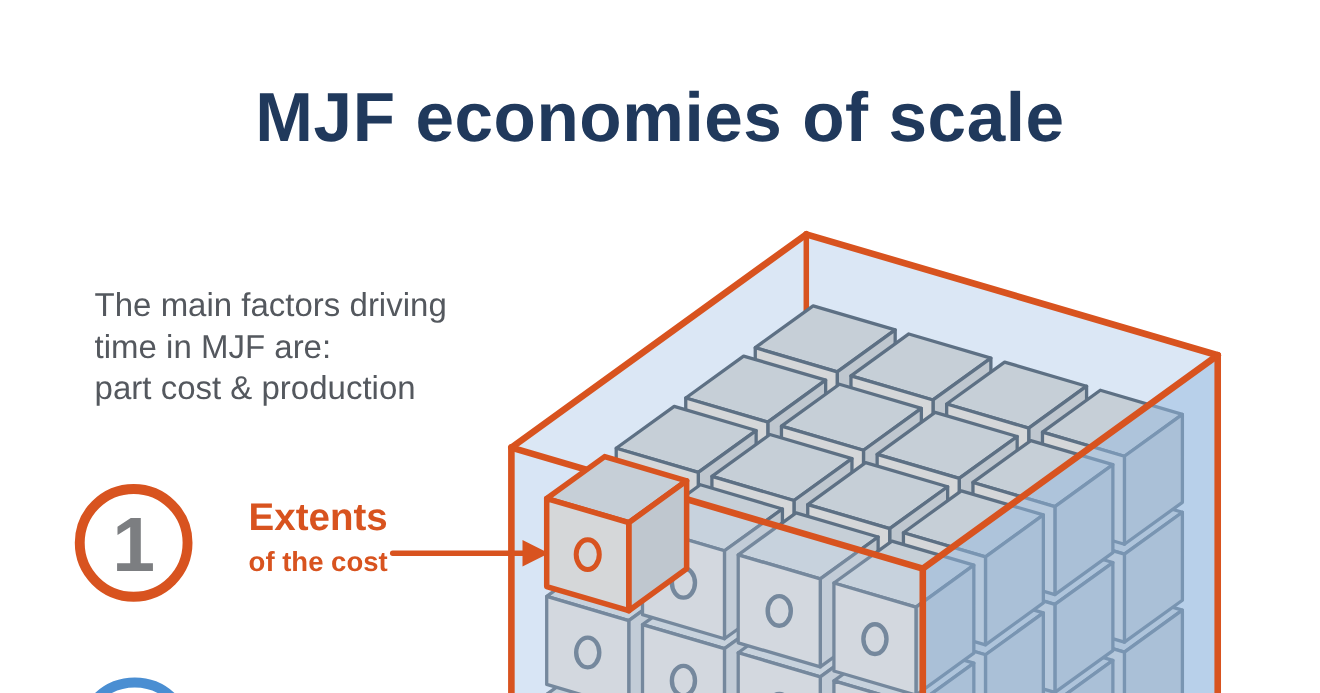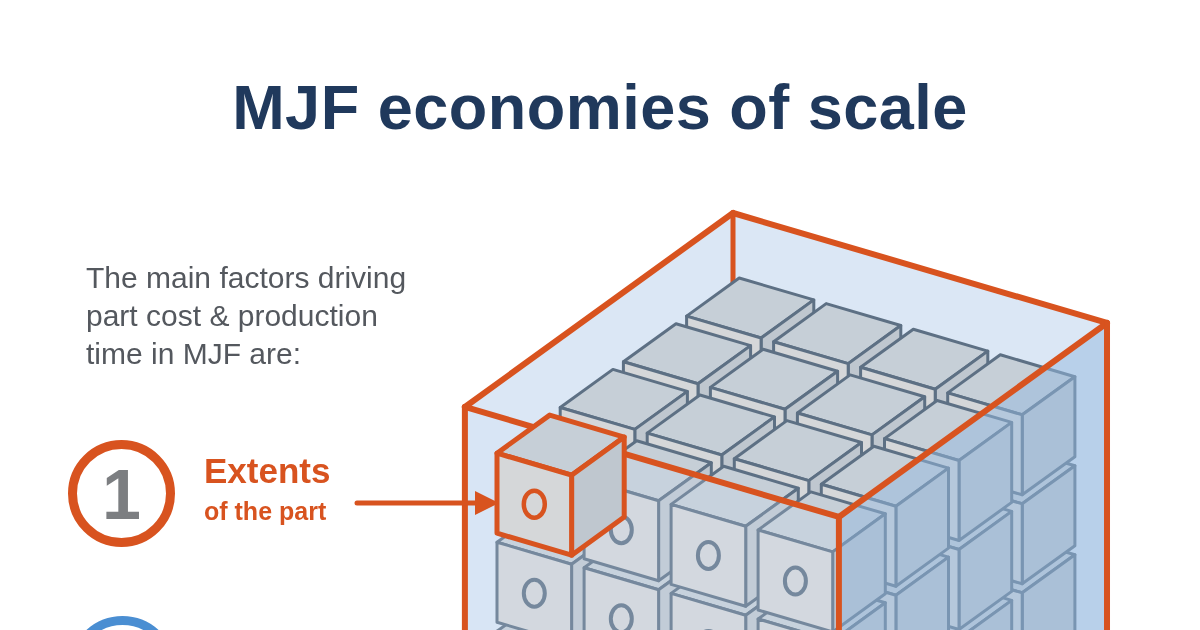--- a/index.html
+++ b/index.html
@@ -22,21 +22,21 @@
     position: absolute; width: 107px; height: 107px; border-radius: 50%;
     background: #fff; border: 9px solid #d8531f;
     display: flex; align-items: center; justify-content: center;
   }
   .badge-1 { left: 68px; top: 440px; border-color: var(--orange, #d8531f); }
   .badge-2 { left: 69px; top: 616px; border-color: var(--blue, #4a8ed2); }
   .badge .num {
     font-size: 70px; font-weight: 700; color: var(--num-gray, #7c7e81);
     line-height: 1; padding-top: 2px;
   }
-  .factor-label { position: absolute; left: 204px; top: 453px; }
+  .factor-label { position: absolute; left: 226px; top: 453px; }
   .label-main {
     font-size: 35px; line-height: 36px; font-weight: 700;
     color: var(--orange, #d8531f);
   }
   .label-sub {
     margin-top: 8px; font-size: 25px; font-weight: 700;
     color: var(--orange, #d8531f);
   }
   #illustration {
     position: absolute; left: 0; top: 0; width: 1200px; height: 630px;
@@ -45,33 +45,33 @@
 </style>
 </head>
 <body>
 
 <div class="stage">
 
   <h1 class="page-title">MJF economies of scale</h1>
 
   <div class="intro">
     <div>The main factors driving</div>
+    <div>time in MJF are:</div>
     <div>part cost &amp; production</div>
-    <div>time in MJF are:</div>
   </div>
 
   <div class="badge badge-1">
     <span class="num">1</span>
   </div>
 
   <div class="factor-label">
     <div class="label-main">
       <div>Extents</div>
     </div>
-    <div class="label-sub">of the part</div>
+    <div class="label-sub">of the cost</div>
   </div>
 
   <div class="badge badge-2">
     <span class="num"></span>
   </div>
 
   <svg id="illustration" viewBox="0 0 1200 630" xmlns="http://www.w3.org/2000/svg">
       <g>
         <polygon points="733.0,213.0 464.9,407.0 464.9,847.0 733.0,653.0" fill="#dbe7f5" stroke="none" stroke-width="0" stroke-linejoin="round"></polygon>
         <polygon points="733.0,213.0 1107.0,323.0 1107.0,763.0 733.0,653.0" fill="#dbe7f5" stroke="none" stroke-width="0" stroke-linejoin="round"></polygon>

